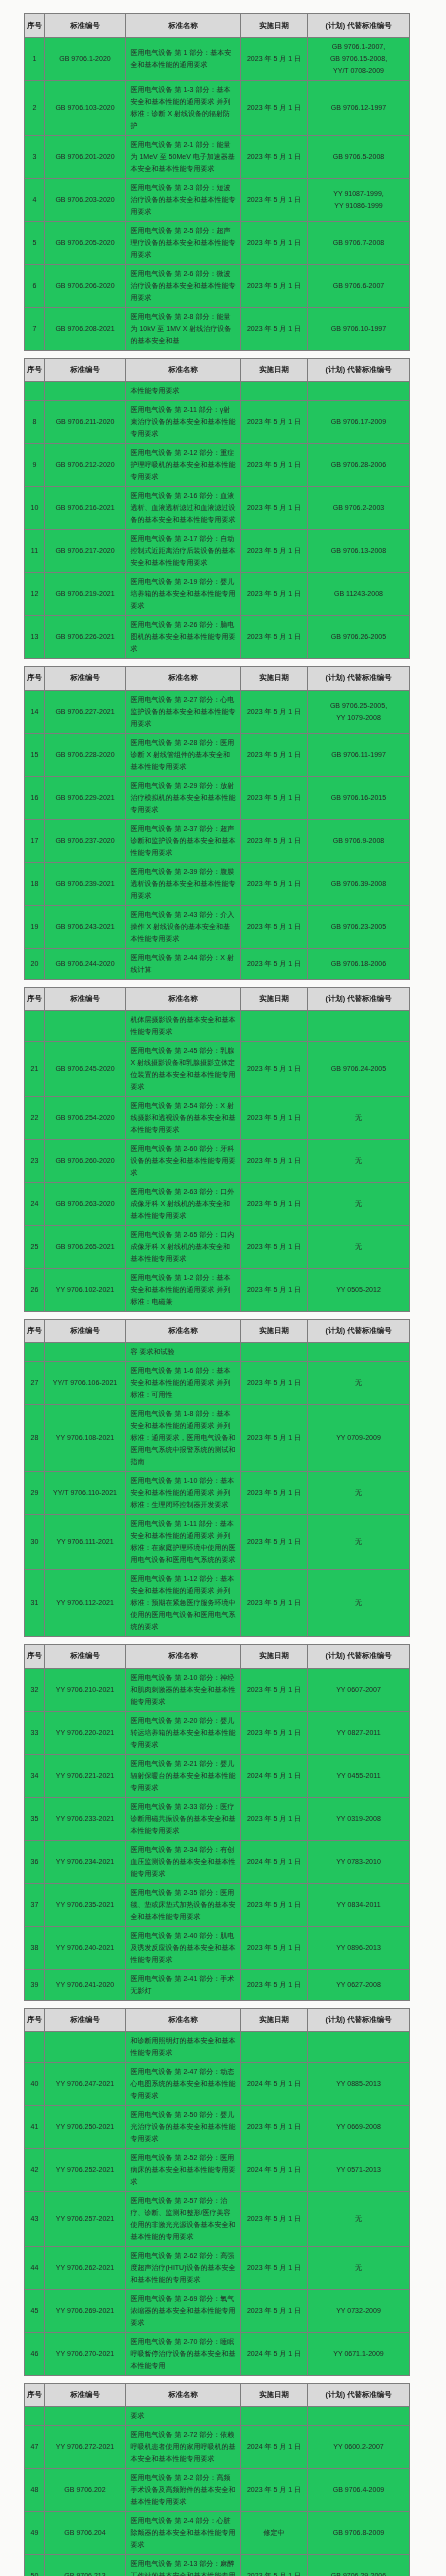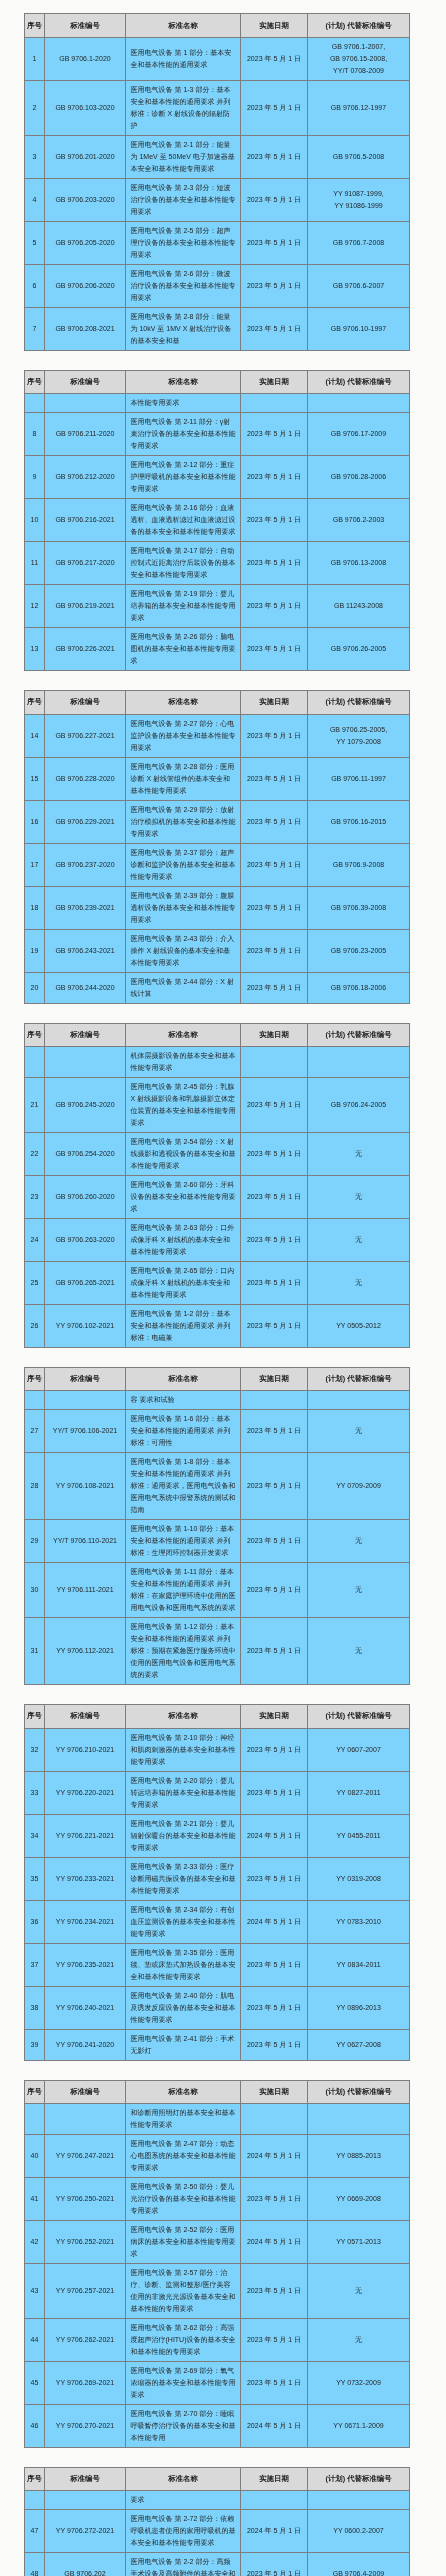--- a/index.html
+++ b/index.html
@@ -5,21 +5,21 @@
   html, body { margin: 0; padding: 0; }
   body {
     width: 447px; min-height: 2576px; position: relative;
     background: #fafaf9;
     font-family: "Liberation Sans", "DejaVu Sans", sans-serif;
     color: #262626;
   }
   .doc { padding: 13.4px 0 0 24px; }
   table.std-table {
     width: 386px; border-collapse: collapse; table-layout: fixed;
-    margin: 0 0 19px 0; background: #7dd3fc; padding-left: 48px;
+    margin: 0 0 7px 0; background: #22c55e; padding-left: 48px;
   }
   table.std-table th, table.std-table td {
     border: 0.7px solid #7d7d7d;
     font-size: 7px; line-height: 12px;
     vertical-align: middle; word-break: break-all;
   }
   table.std-table th {
     background: #d9d9d9; font-weight: bold; color: #1f1f1f;
     padding: 5.2px 1.5px; text-align: center; font-size: 7.4px;
   }

